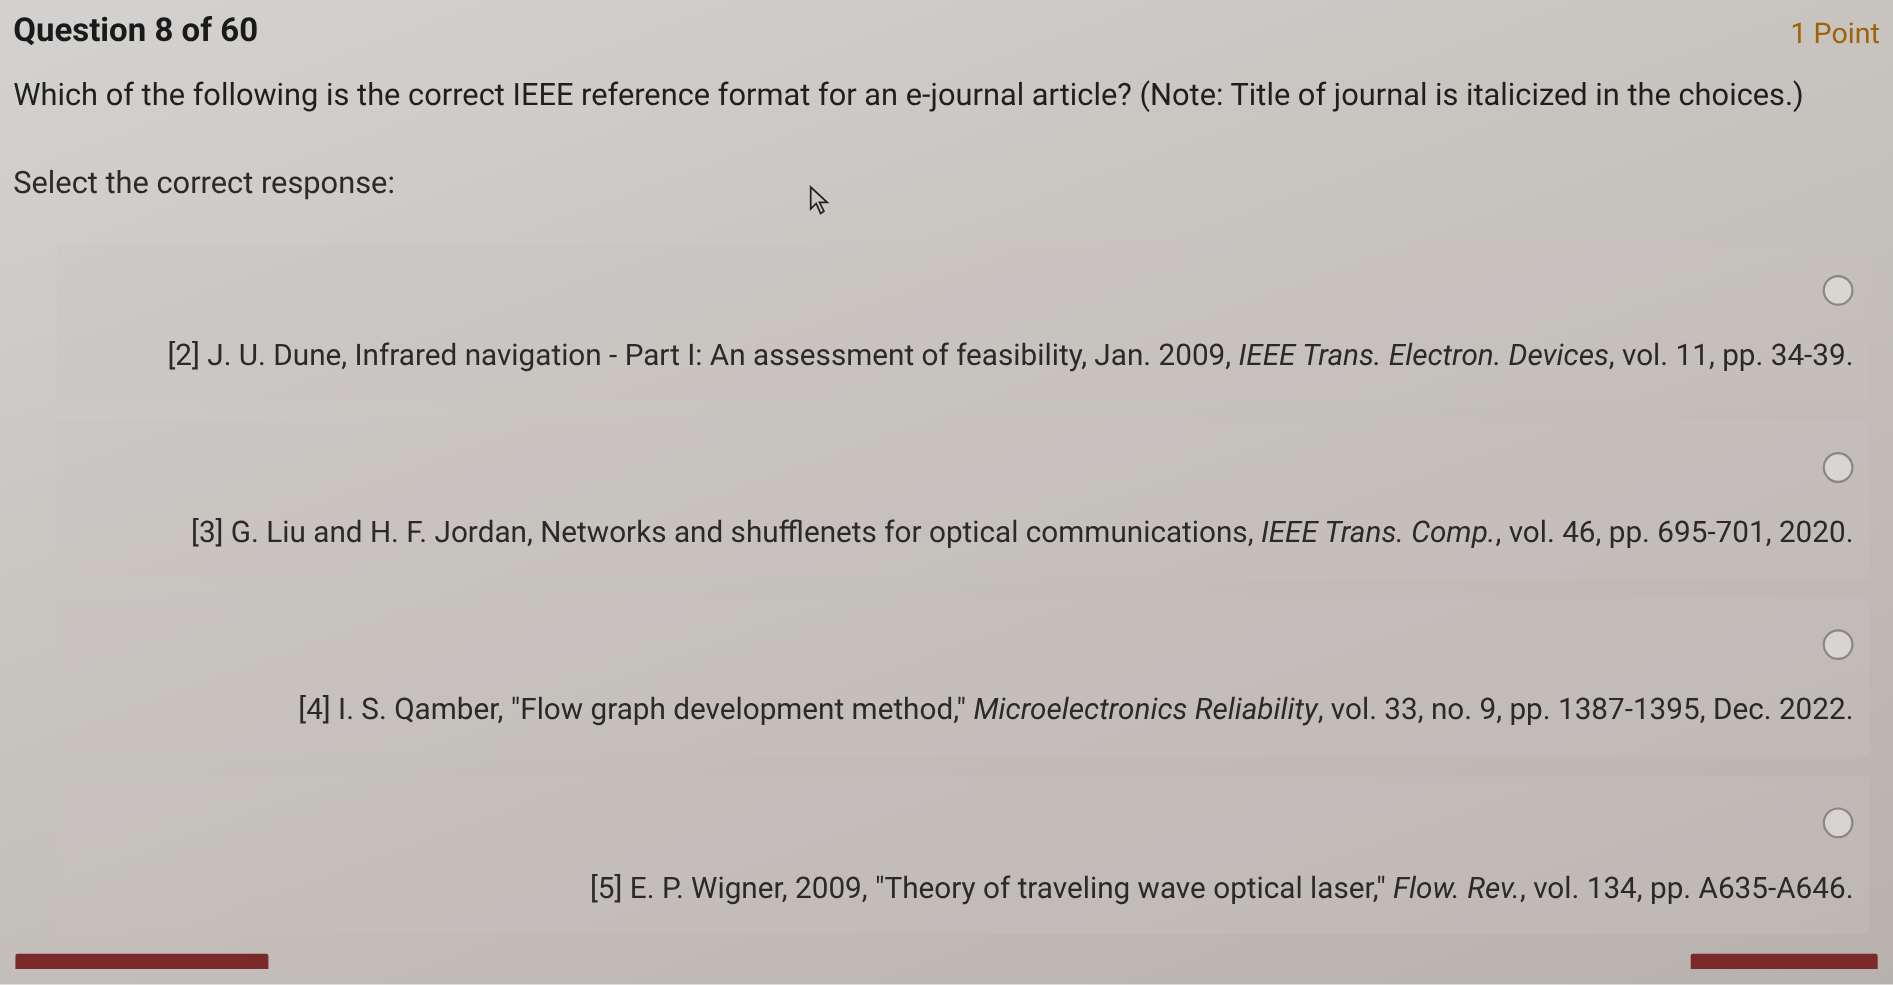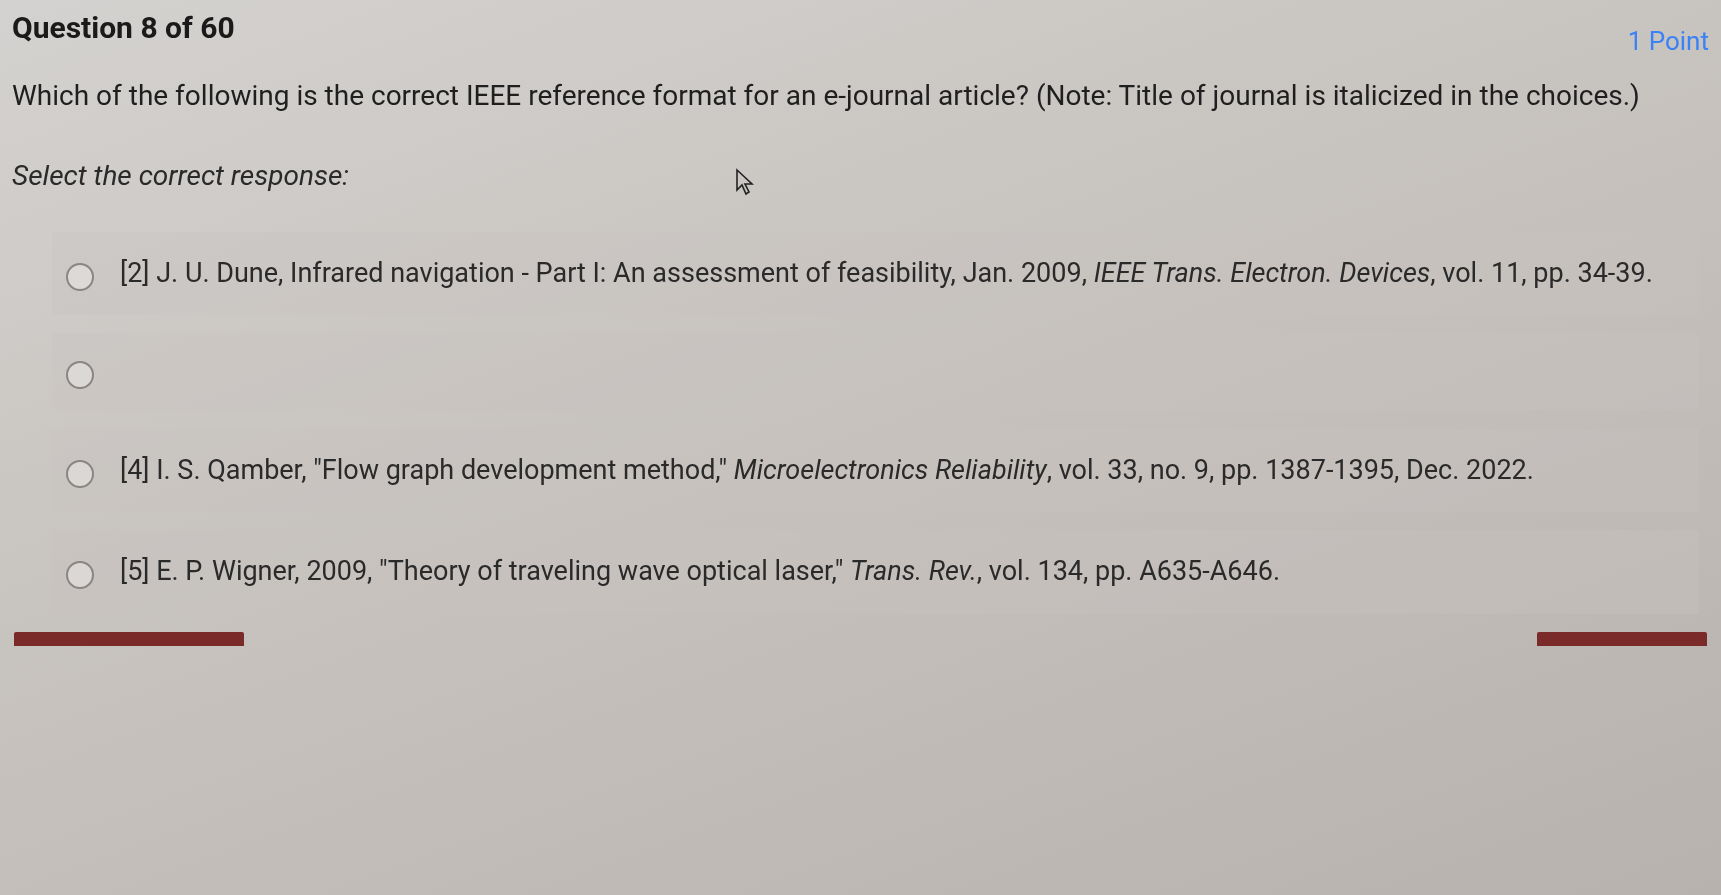--- a/index.html
+++ b/index.html
@@ -22,50 +22,50 @@
       margin-bottom: 14px;
     }
     .question-num {
       font-size: 30px;
       font-weight: 700;
       color: #1a1a1a;
     }
     .points {
       font-size: 26px;
       font-weight: 400;
-      color: #3b82f6;
-      margin-top: 16px;
+      color: #a16207;
+      margin-top: 6px;
     }
     .question-text {
       font-size: 28px;
       line-height: 1.4;
       color: #1f1f1f;
       margin-bottom: 40px;
       padding-right: 10px;
       margin-top: 20px;
     }
     .prompt {
       font-size: 28px;
-      font-style: italic;
       color: #2a2a2a;
       margin-bottom: 40px;
       margin-top: 44px;
     }
     .options {
       padding-left: 40px;
       padding-right: 10px;
     }
     .option {
       display: flex;
-      align-items: center;
+      align-items: flex-end;
       gap: 26px;
       padding: 22px 14px;
       margin-bottom: 18px;
       background: rgba(200, 196, 192, 0.35);
       border-radius: 2px;
+      flex-direction: column;
     }
     .radio {
       flex: 0 0 auto;
       width: 28px;
       height: 28px;
       border: 2px solid #8a8684;
       border-radius: 50%;
       background: rgba(230, 228, 225, 0.6);
       margin-top: 6px;
     }
@@ -123,33 +123,36 @@
 
   <label class="option">
     <span class="radio"></span>
     <span class="option-text">
       <span>[2] J. U. Dune, Infrared navigation - Part I: An assessment of feasibility, Jan. 2009, </span><span class="journal">IEEE Trans. Electron. Devices</span><span>, vol. 11, pp. 34-39.</span>
     </span>
   </label>
 
   <label class="option">
     <span class="radio"></span>
+    <span class="option-text">
+      <span>[3] G. Liu and H. F. Jordan, Networks and shufflenets for optical communications, </span><span class="journal">IEEE Trans. Comp.</span><span>, vol. 46, pp. 695-701, 2020.</span>
+    </span>
   </label>
 
   <label class="option">
     <span class="radio"></span>
     <span class="option-text">
       <span>[4] I. S. Qamber, "Flow graph development method," </span><span class="journal">Microelectronics Reliability</span><span>, vol. 33, no. 9, pp. 1387-1395, Dec. 2022.</span>
     </span>
   </label>
 
   <label class="option">
     <span class="radio"></span>
     <span class="option-text">
-      <span>[5] E. P. Wigner, 2009, "Theory of traveling wave optical laser," </span><span class="journal">Trans. Rev.</span><span>, vol. 134, pp. A635-A646.</span>
+      <span>[5] E. P. Wigner, 2009, "Theory of traveling wave optical laser," </span><span class="journal">Flow. Rev.</span><span>, vol. 134, pp. A635-A646.</span>
     </span>
   </label>
 
 </div>
 
 <div class="bottom-bar">
   <div class="btn-stub"></div>
   <div class="btn-stub right"></div>
 </div>
 

